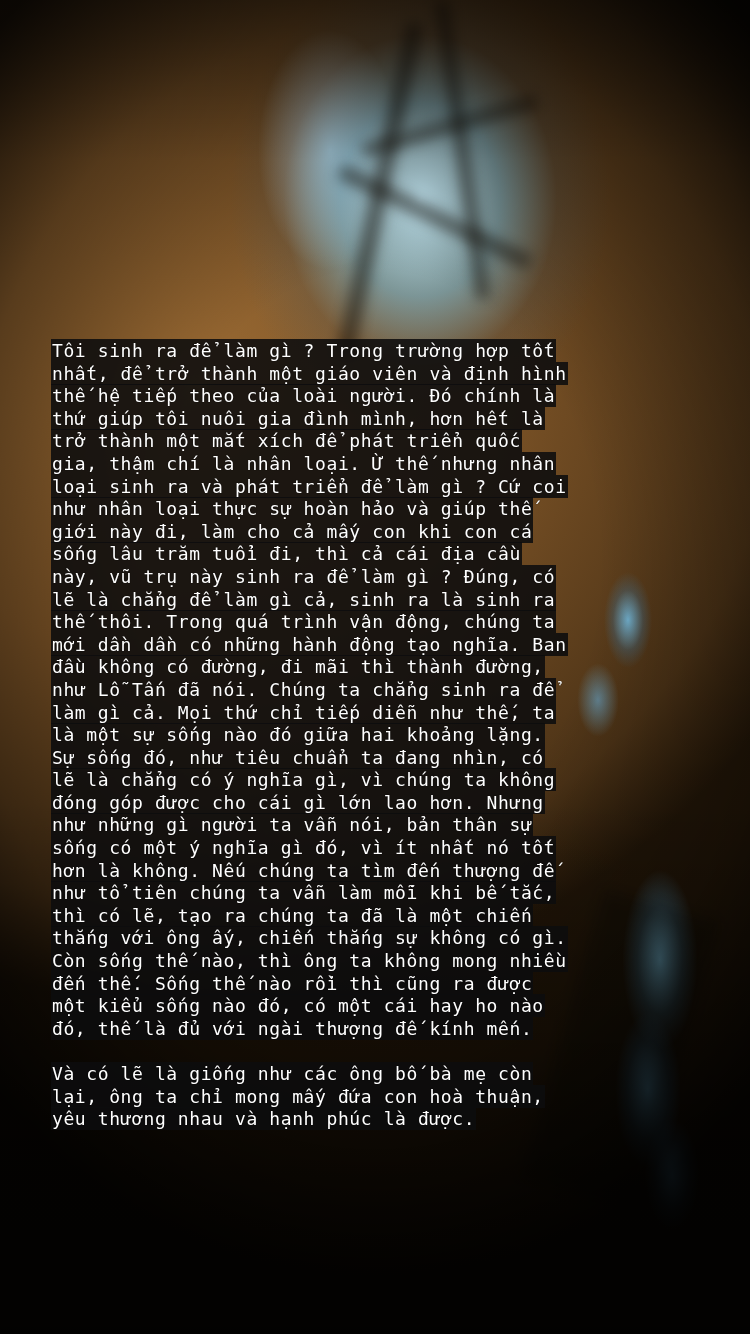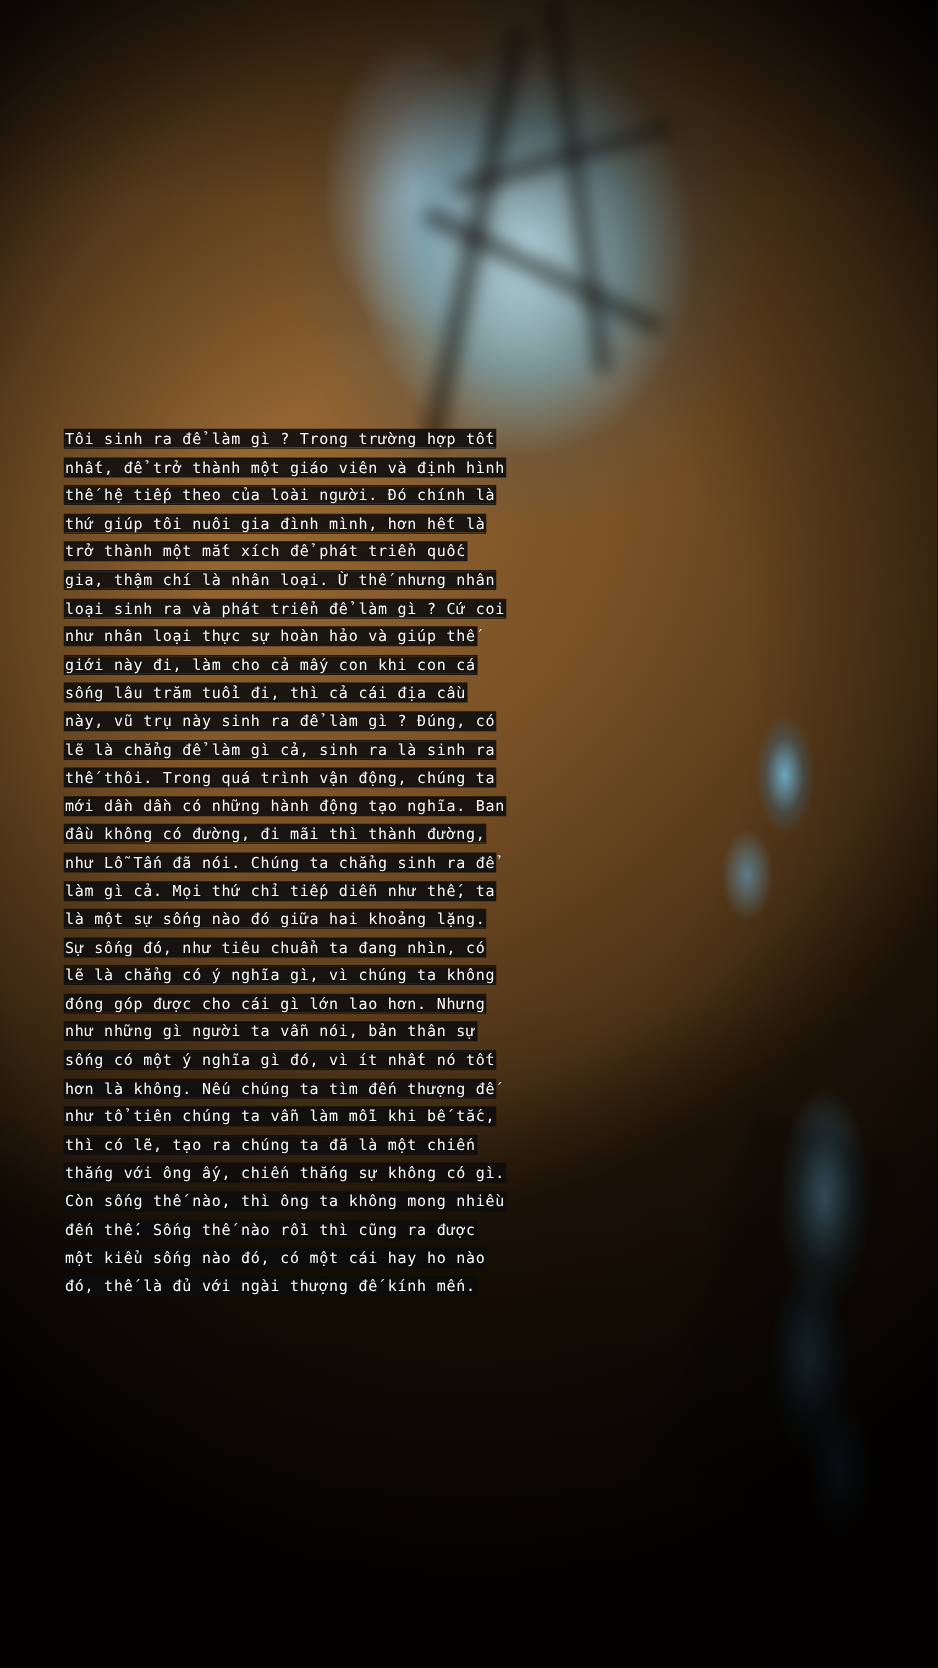--- a/index.html
+++ b/index.html
@@ -67,21 +67,21 @@
   
   .text-layer {
     position: absolute;
     left: 52px;
     top: 340px;
     width: 520px;
   }
 
   .para {
     margin: 0;
-    font-size: 12px;
+    font-size: 18px;
     line-height: 22.6px;
     letter-spacing: 0.6px;
     color: #ffffff;
     text-shadow: 0 0 1px rgba(0,0,0,0.9);
   }
   .para + .para { margin-top: 22.6px; }
 
   .para span.ln {
     display: inline;
     background-color: rgba(12,12,14,0.88);
@@ -99,15 +99,16 @@
   <div class="bg"></div>
   <div class="bar b1"></div>
   <div class="bar b2"></div>
   <div class="bar b3"></div>
   <div class="bar b4"></div>
   <div class="bar b5"></div>
   <div class="vignette"></div>
 
   <div class="text-layer">
     <p class="para"><span class="ln">Tôi sinh ra để làm gì ? Trong trường hợp tốt</span><span class="ln">nhất, để trở thành một giáo viên và định hình</span><span class="ln">thế hệ tiếp theo của loài người. Đó chính là</span><span class="ln">thứ giúp tôi nuôi gia đình mình, hơn hết là</span><span class="ln">trở thành một mắt xích để phát triển quốc</span><span class="ln">gia, thậm chí là nhân loại. Ừ thế nhưng nhân</span><span class="ln">loại sinh ra và phát triển để làm gì ? Cứ coi</span><span class="ln">như nhân loại thực sự hoàn hảo và giúp thế</span><span class="ln">giới này đi, làm cho cả mấy con khi con cá</span><span class="ln">sống lâu trăm tuổi đi, thì cả cái địa cầu</span><span class="ln">này, vũ trụ này sinh ra để làm gì ? Đúng, có</span><span class="ln">lẽ là chẳng để làm gì cả, sinh ra là sinh ra</span><span class="ln">thế thôi. Trong quá trình vận động, chúng ta</span><span class="ln">mới dần dần có những hành động tạo nghĩa. Ban</span><span class="ln">đầu không có đường, đi mãi thì thành đường,</span><span class="ln">như Lỗ Tấn đã nói. Chúng ta chẳng sinh ra để</span><span class="ln">làm gì cả. Mọi thứ chỉ tiếp diễn như thế, ta</span><span class="ln">là một sự sống nào đó giữa hai khoảng lặng.</span><span class="ln">Sự sống đó, như tiêu chuẩn ta đang nhìn, có</span><span class="ln">lẽ là chẳng có ý nghĩa gì, vì chúng ta không</span><span class="ln">đóng góp được cho cái gì lớn lao hơn. Nhưng</span><span class="ln">như những gì người ta vẫn nói, bản thân sự</span><span class="ln">sống có một ý nghĩa gì đó, vì ít nhất nó tốt</span><span class="ln">hơn là không. Nếu chúng ta tìm đến thượng đế</span><span class="ln">như tổ tiên chúng ta vẫn làm mỗi khi bế tắc,</span><span class="ln">thì có lẽ, tạo ra chúng ta đã là một chiến</span><span class="ln">thắng với ông ấy, chiến thắng sự không có gì.</span><span class="ln">Còn sống thế nào, thì ông ta không mong nhiều</span><span class="ln">đến thế. Sống thế nào rồi thì cũng ra được</span><span class="ln">một kiểu sống nào đó, có một cái hay ho nào</span><span class="ln">đó, thế là đủ với ngài thượng đế kính mến.</span></p>
+    <p class="para"><span class="ln">Và có lẽ là giống như các ông bố bà mẹ còn</span><span class="ln">lại, ông ta chỉ mong mấy đứa con hoà thuận,</span><span class="ln">yêu thương nhau và hạnh phúc là được.</span></p>
   </div>
 
 </div>
 
 </body></html>

